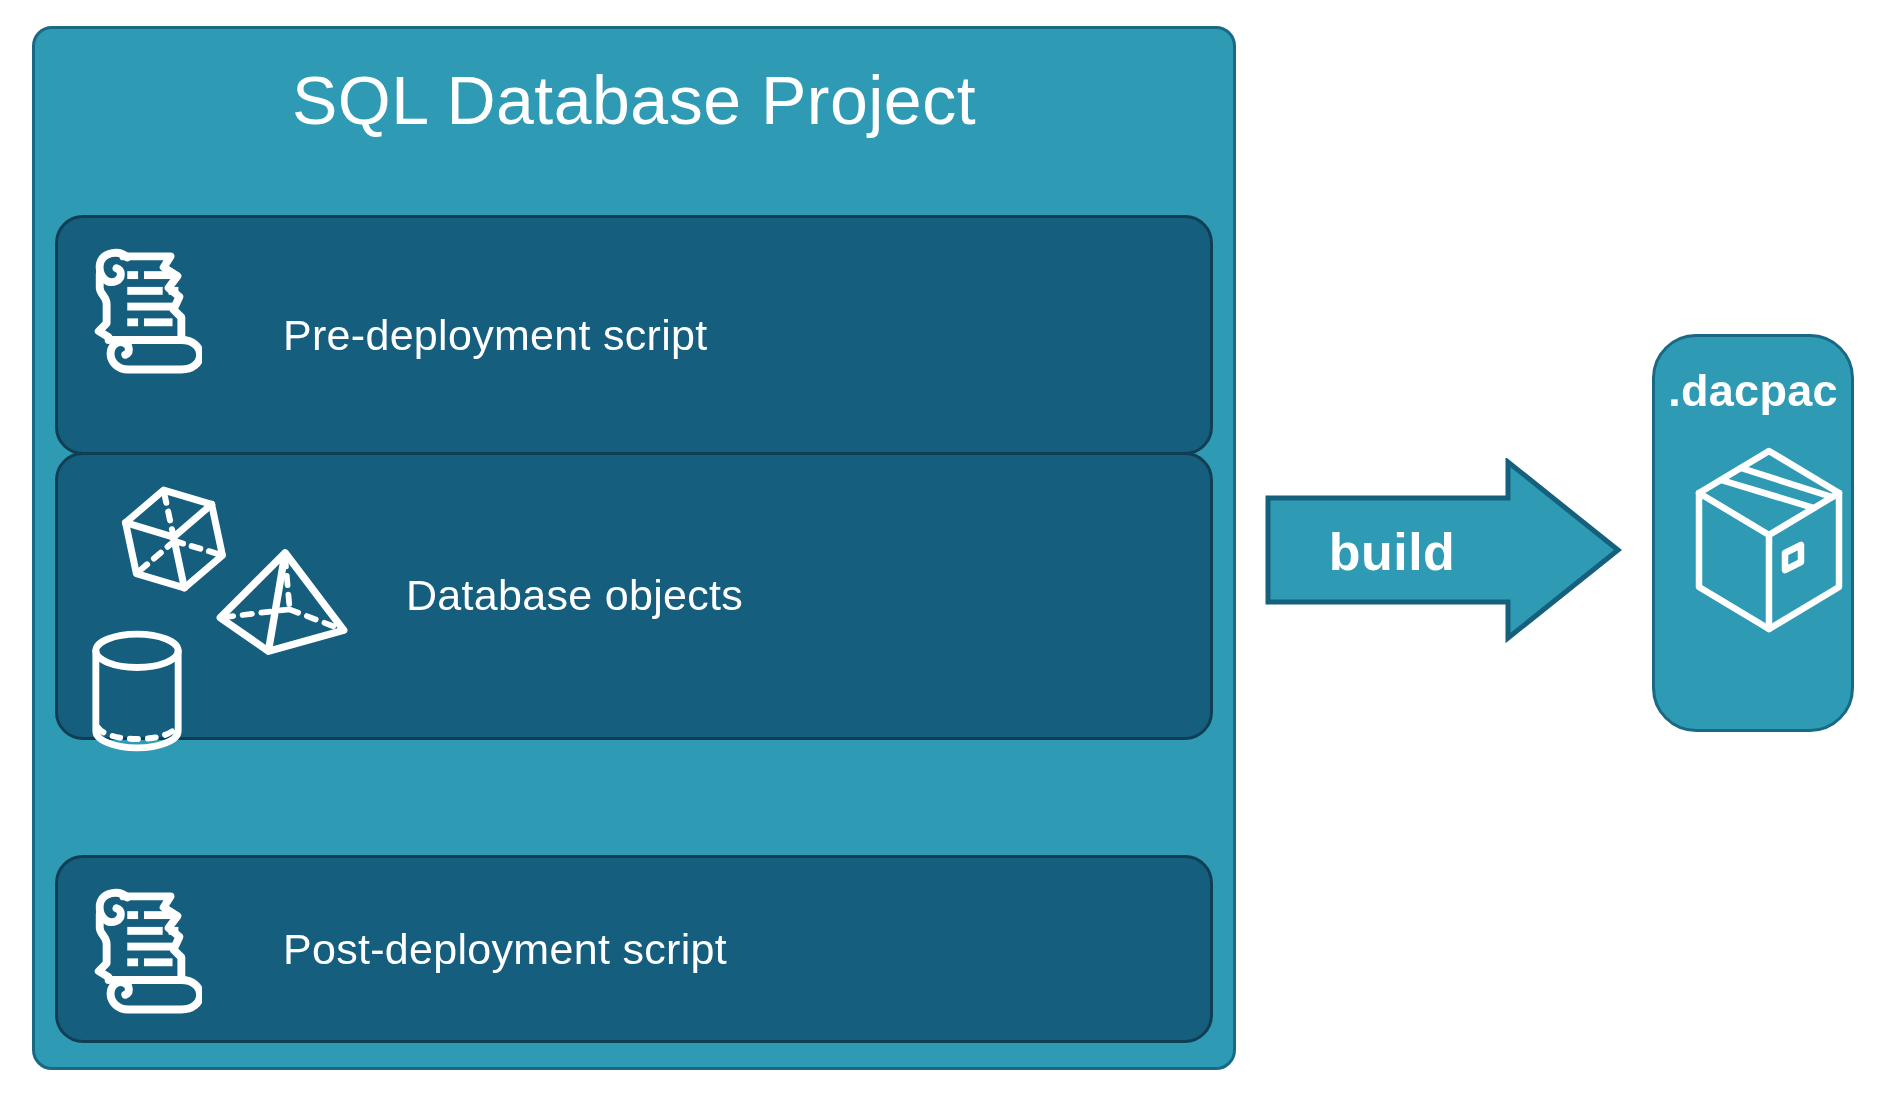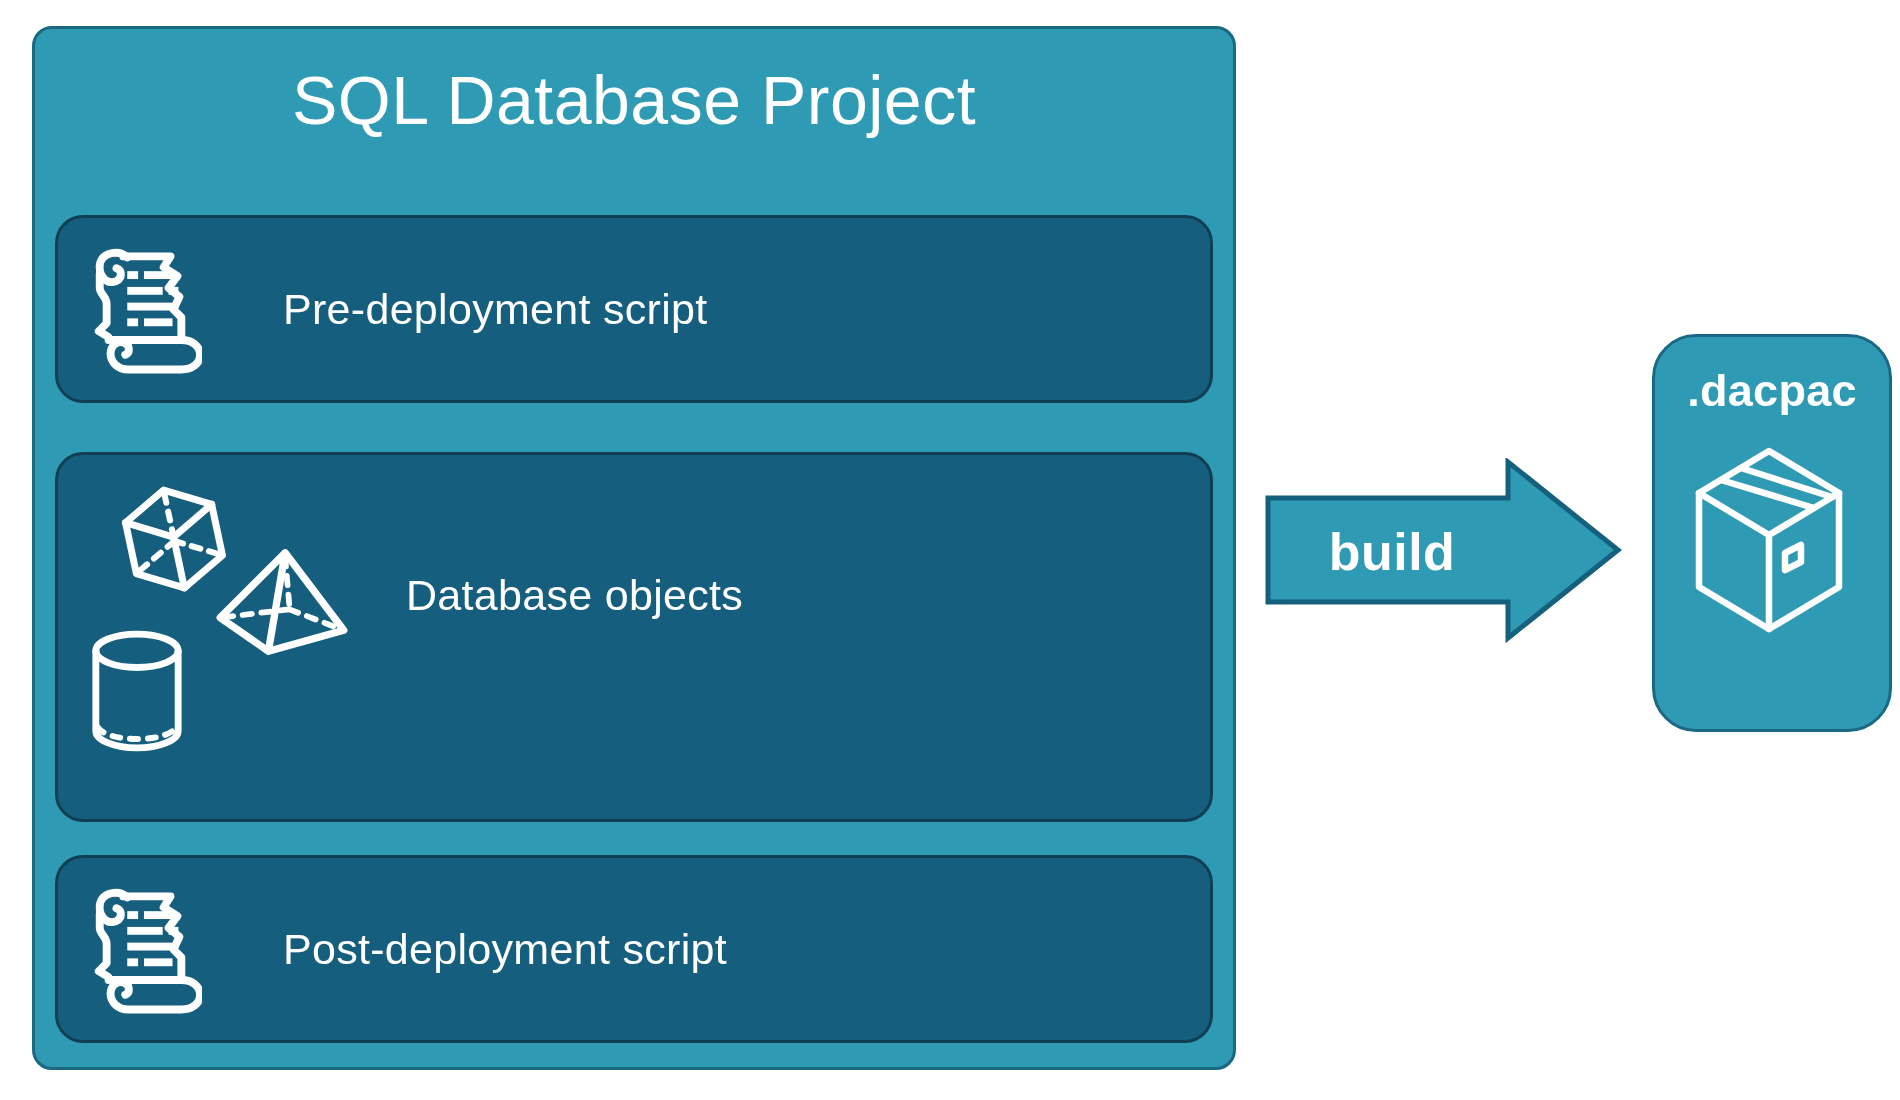--- a/index.html
+++ b/index.html
@@ -15,22 +15,22 @@
   }
   .main-title{
     position:absolute;left:0;top:32px;width:100%;text-align:center;
     color:var(--text);font-size:68px;font-weight:400;letter-spacing:.5px;
   }
   .panel{
     position:absolute;left:20px;width:1158px;
     background:var(--dark-panel);border:3px solid var(--panel-border);border-radius:28px;
     box-sizing:border-box;
   }
-  .panel-1{top:186px;height:188px;}
-  .panel-2{top:423px;height:370px;}
+  .panel-1{top:186px;height:240px;}
+  .panel-2{top:423px;height:288px;}
   .panel-3{top:802px;height:188px;margin-top:24px;}
   .panel-label{
     position:absolute;left:225px;top:0;height:100%;display:flex;align-items:center;
     color:var(--text);font-size:43px;font-weight:400;letter-spacing:.3px;
   }
   .panel-label-block{
     position:absolute;left:348px;top:108px;color:var(--text);
     font-size:43px;font-weight:400;line-height:64px;letter-spacing:.3px;
   }
   .scroll-icon{position:absolute;left:26px;top:26px;width:118px;height:134px;}
@@ -40,21 +40,21 @@
   
   .arrow-wrap{position:absolute;left:1264px;top:458px;width:360px;height:190px;}
   .arrow-svg{position:absolute;left:0;top:0;width:100%;height:100%;}
   .arrow-label{
     position:absolute;left:10px;top:40px;width:236px;height:108px;
     display:flex;align-items:center;justify-content:center;
     color:var(--text);font-size:52px;font-weight:700;letter-spacing:.5px;
   }
   
   .dacpac-box{
-    position:absolute;left:1652px;top:334px;width:240px;height:398px;
+    position:absolute;left:1652px;top:334px;width:202px;height:398px;
     background:var(--teal);border:3px solid var(--outer-border);border-radius:44px;
     box-sizing:border-box;
   }
   .dacpac-label{
     position:absolute;left:0;top:28px;width:100%;text-align:center;
     color:var(--text);font-size:45px;font-weight:700;letter-spacing:.3px;
   }
   .package-icon{position:absolute;left:34px;top:104px;width:160px;height:210px;}
   .stroke{fill:none;stroke:#ffffff;stroke-linecap:round;stroke-linejoin:round;}
 </style>

